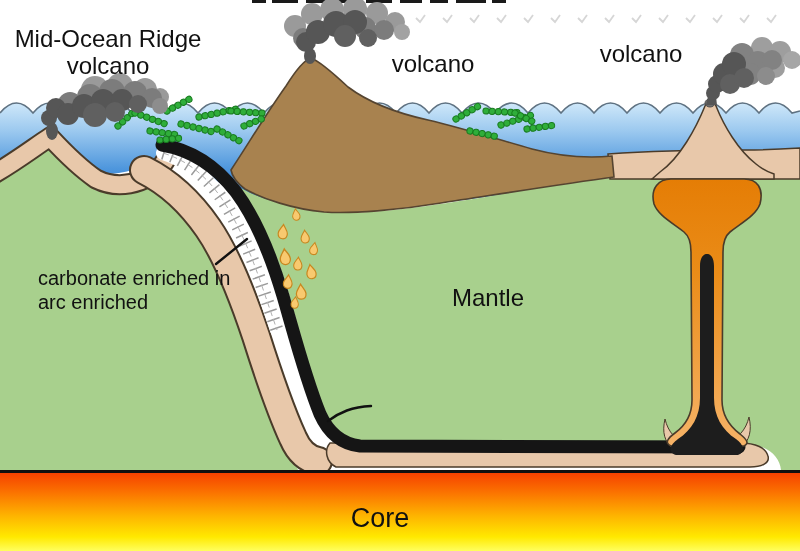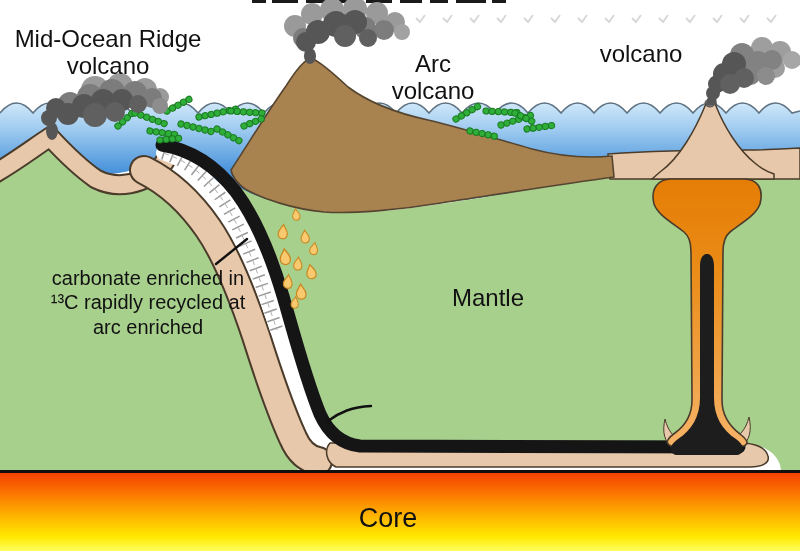--- a/index.html
+++ b/index.html
@@ -334,26 +334,24 @@
 
   <path fill="none" stroke="#111" stroke-width="2.4" stroke-linecap="round" d="M216 264 L247 239"></path>
   <path fill="none" stroke="#111" stroke-width="2.4" stroke-linecap="round" d="M371 406 C352 407 340 412 328 421"></path>
 </svg>
 
 <div class="lbl title" style="left:8px;top:26px;width:200px;">
   <span class="ln">Mid-Ocean Ridge</span>
   <span class="ln">volcano</span>
 </div>
 <div class="lbl title" style="left:383px;top:51px;width:100px;">
-  <span class="ln">Arc</span>
   <span class="ln">volcano</span>
 </div>
 <div class="lbl title" style="left:551px;top:41px;width:180px;">
   <span class="ln">volcano</span>
 </div>
 <div class="lbl mantle" style="left:452px;top:273px;">Mantle</div>
-<div class="lbl core" style="left:338px;top:503px;width:100px;">Core</div>
-<div class="lbl ann" style="left:38px;top:266px;width:220px;text-align:center;">
+<div class="lbl core" style="left:330px;top:503px;width:100px;">Core</div>
+<div class="lbl ann" style="left:38px;top:266px;width:220px;">
   <span class="ln">carbonate enriched in</span>
-  <span class="ln">¹³C rapidly recycled at</span>
   <span class="ln">arc enriched</span>
 </div>
 </div>
 
 </body></html>

